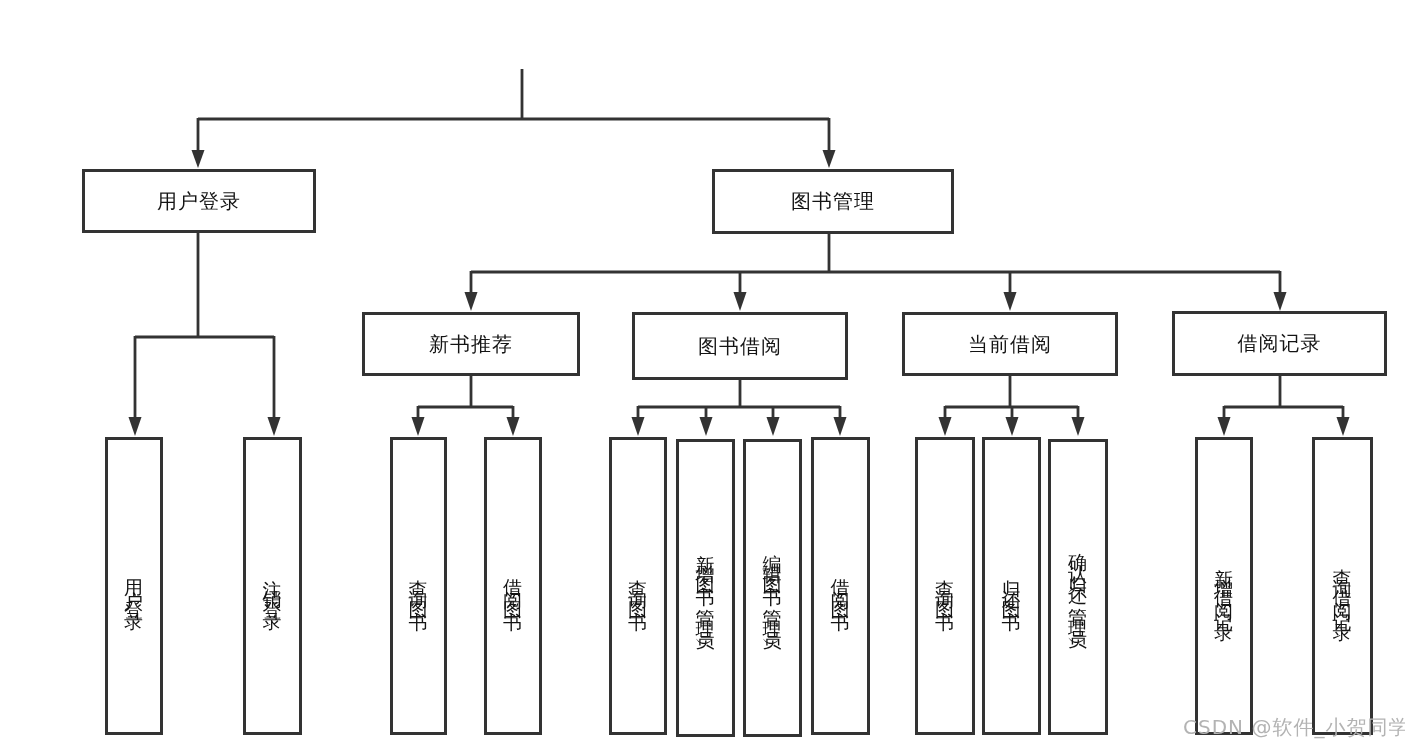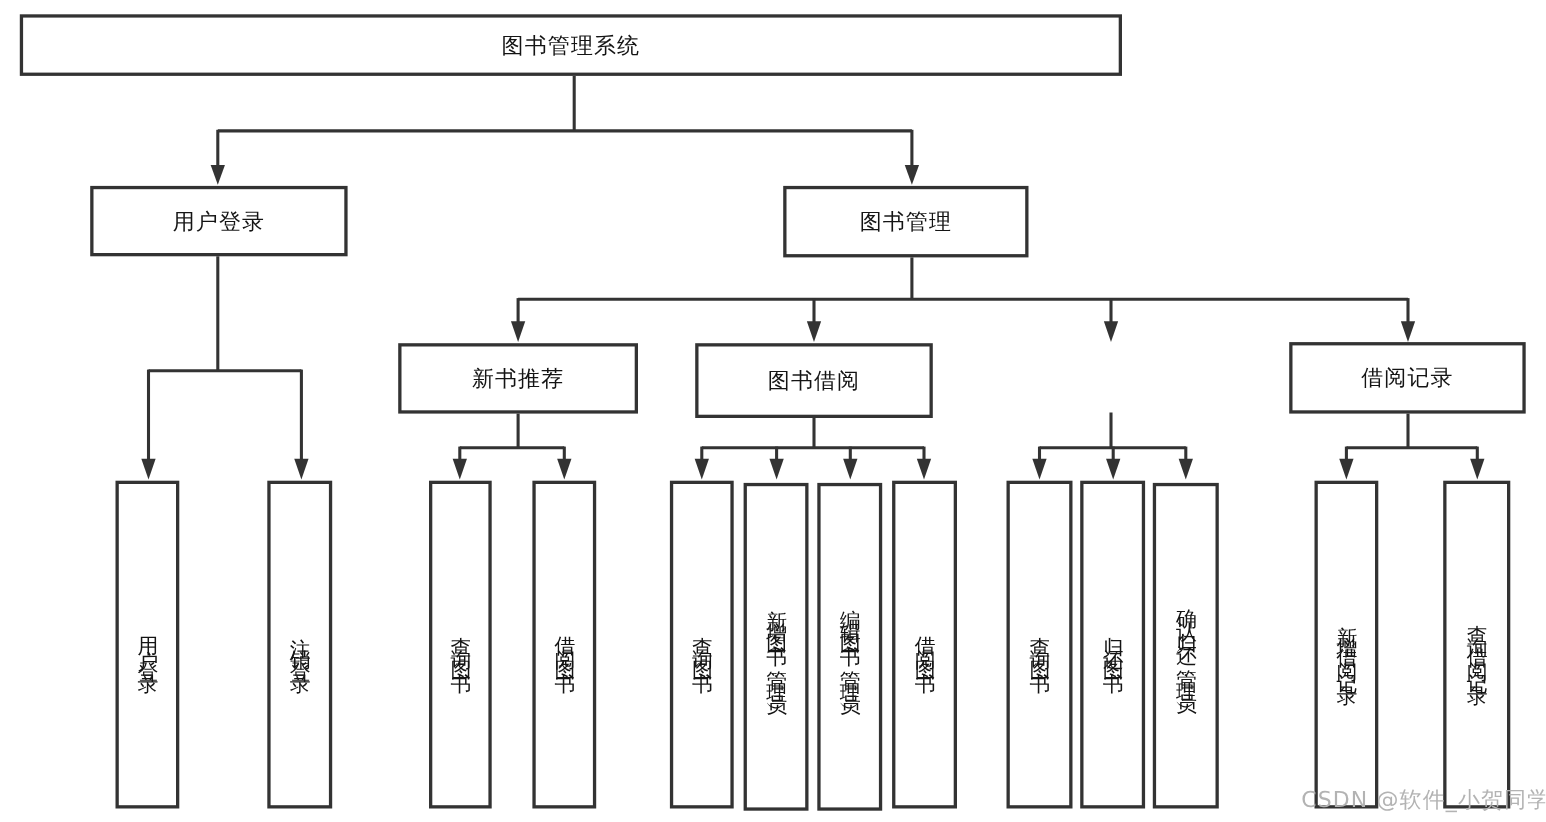--- a/index.html
+++ b/index.html
@@ -112,36 +112,36 @@
       <polygon points="766.5,417 779.5,417 773,436"></polygon>
       <polygon points="833.5,417 846.5,417 840,436"></polygon>
       <polygon points="938.5,417 951.5,417 945,436"></polygon>
       <polygon points="1005.5,417 1018.5,417 1012,436"></polygon>
       <polygon points="1071.5,417 1084.5,417 1078,436"></polygon>
       <polygon points="1217.5,417 1230.5,417 1224,436"></polygon>
       <polygon points="1336.5,417 1349.5,417 1343,436"></polygon>
     </g>
   </svg>
 
-  <div class="node node-h" style="left:18px; top:13px; width:1002px; height:56px;">
-    <span>图书管理系统</span>
-  </div>
 
   <div class="node node-h" style="left:82px; top:169px; width:234px; height:64px;">
     <span>用户登录</span>
   </div>
-  <div class="node node-h" style="left:712px; top:169px; width:223px; height:65px;align-items:center;">
+  <div class="node node-h" style="left:712px; top:169px; width:242px; height:65px;align-items:center;">
     <span>图书管理</span>
   </div>
 
   <div class="node node-h" style="left:362px; top:312px; width:218px; height:64px;justify-content:center;">
     <span>新书推荐</span>
   </div>
   <div class="node node-h" style="left:632px; top:312px; width:216px; height:68px;">
     <span>图书借阅</span>
+  </div>
+  <div class="node node-h" style="left:902px; top:312px; width:216px; height:64px;">
+    <span>当前借阅</span>
   </div>
   <div class="node node-h" style="left:1172px; top:311px; width:215px; height:65px;">
     <span>借阅记录</span>
   </div>
 
   <div class="node node-v" style="left:105px; top:437px; width:58px; height:298px;">
     <span class="vtext">用户登录</span>
   </div>
   <div class="node node-v" style="left:243px; top:437px; width:59px; height:298px;">
     <span class="vtext">注销登录</span>

